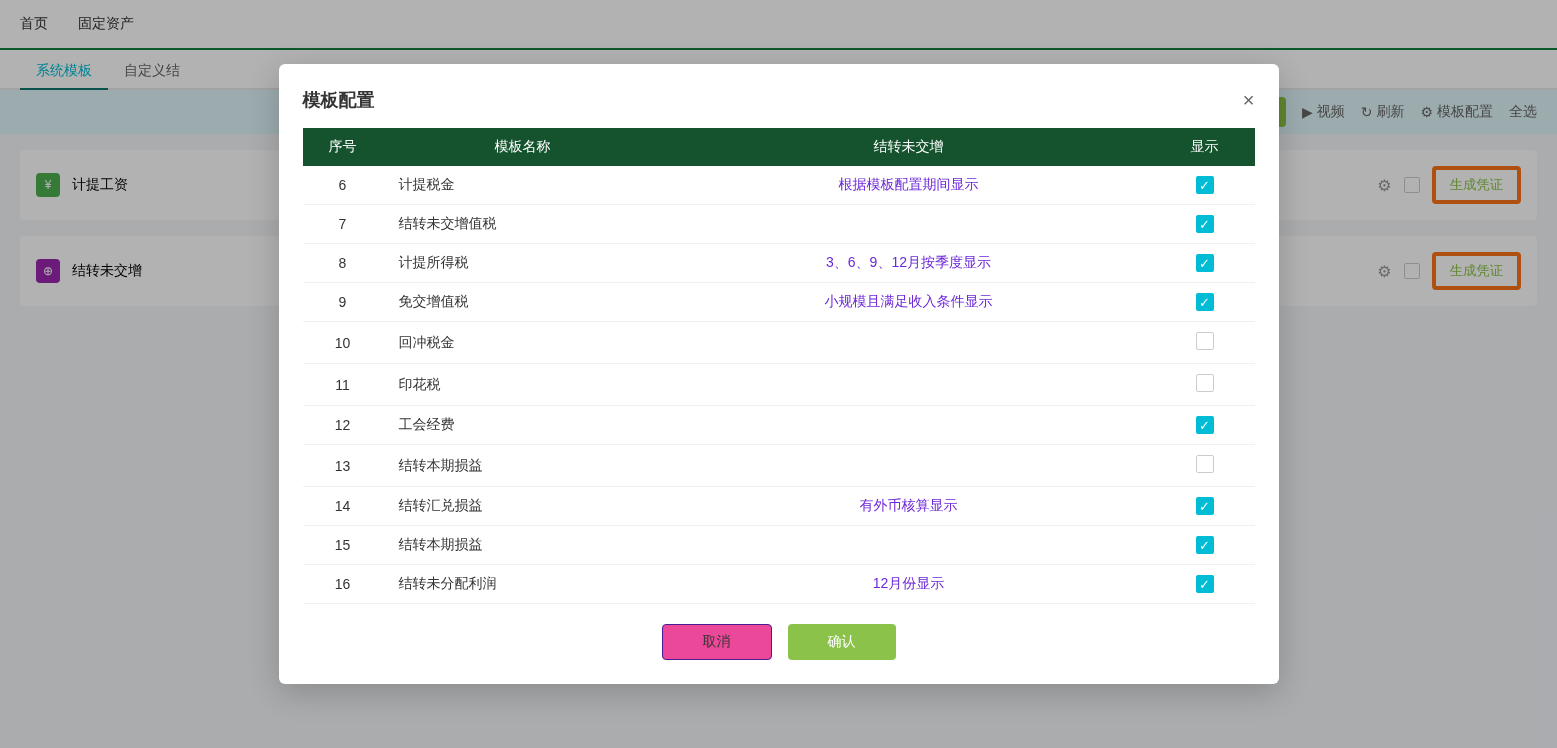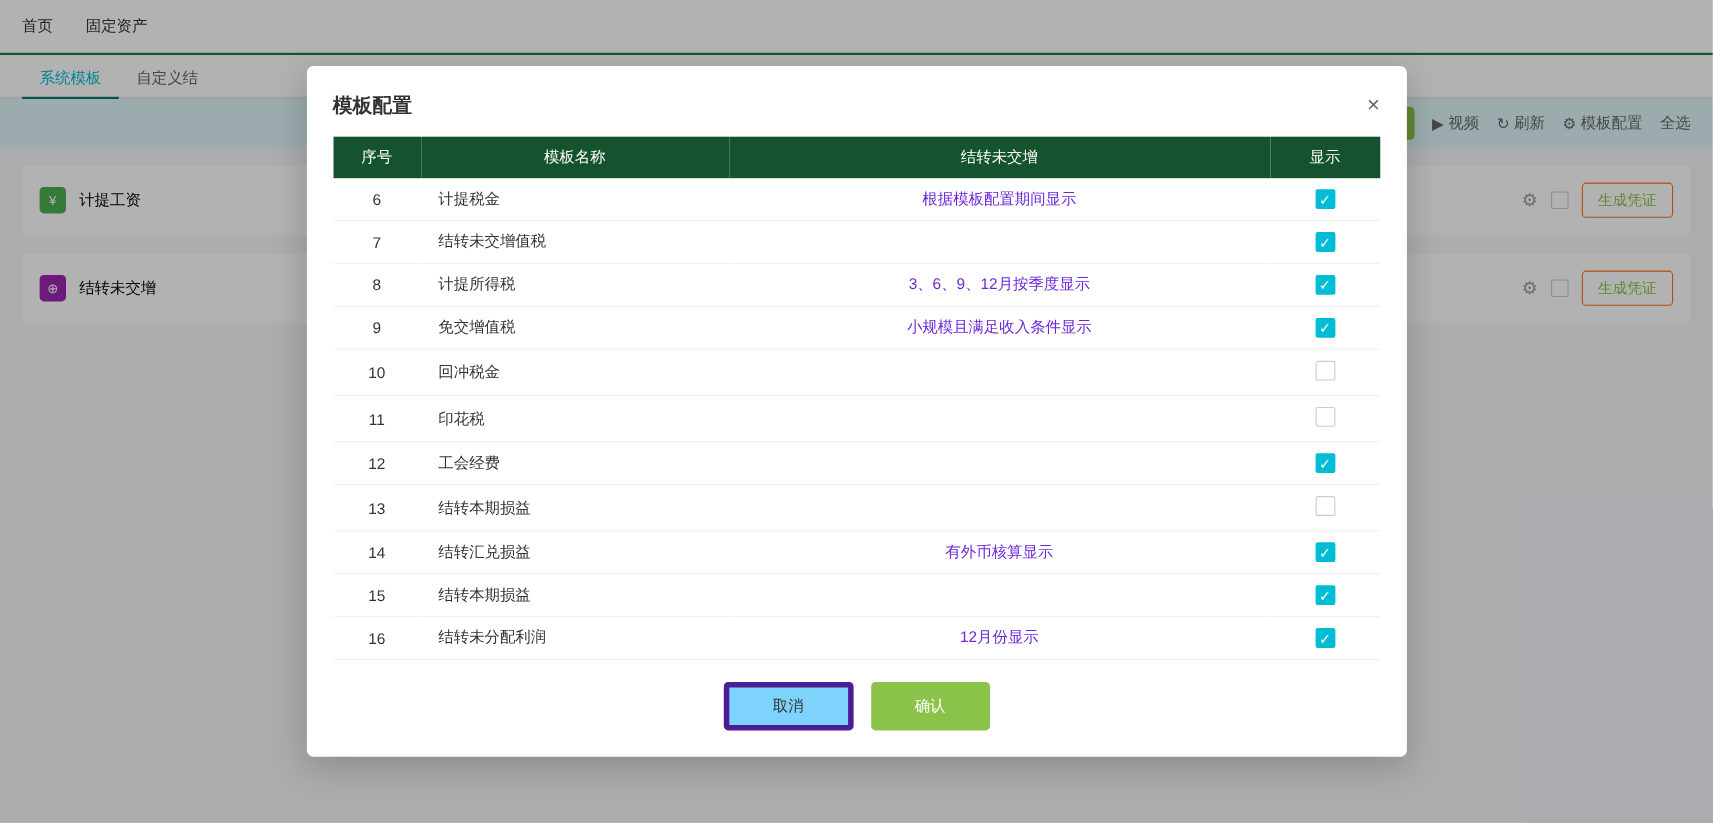--- a/index.html
+++ b/index.html
@@ -126,21 +126,21 @@
     }
     .card-amount {
       font-size: 28px;
       font-weight: bold;
       color: #333;
     }
     .card-right {
       display: flex; align-items: center; gap: 12px;
     }
     .btn-generate {
-      border: 1px solid #f97316;
+      border: 4px solid #f97316;
       color: #8bc34a;
       background: #fff;
       padding: 6px 14px;
       border-radius: 4px;
       cursor: pointer;
     }
     .gear-icon {
       color: #999; cursor: pointer; font-size: 16px;
     }
     .checkbox-empty {
@@ -271,22 +271,22 @@
 
     
     .modal-footer {
       display: flex;
       justify-content: center;
       gap: 16px;
       margin-top: 20px;
     }
     .btn-cancel {
       padding: 8px 40px;
-      border: 5px solid #4c1d95;
-      background: #7dd3fc;
+      border: 1px solid #4c1d95;
+      background: #ec4899;
       border-radius: 4px;
       cursor: pointer;
       font-size: 14px;
       color: #333;
     }
     .btn-confirm {
       padding: 8px 40px;
       border: none;
       background: #8bc34a;
       color: #fff;

